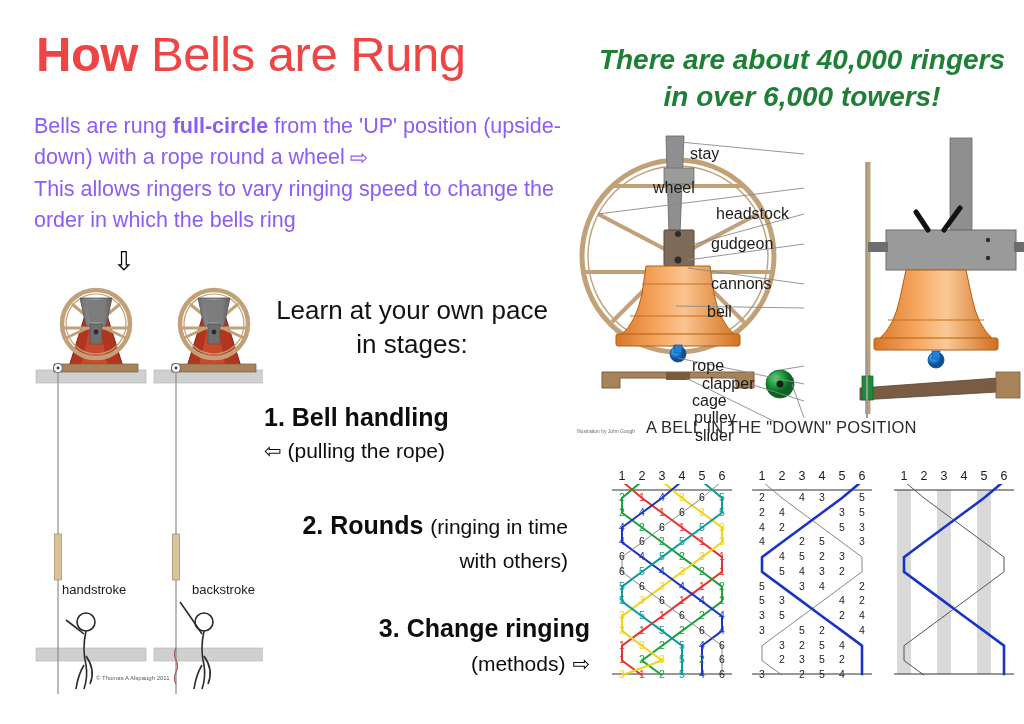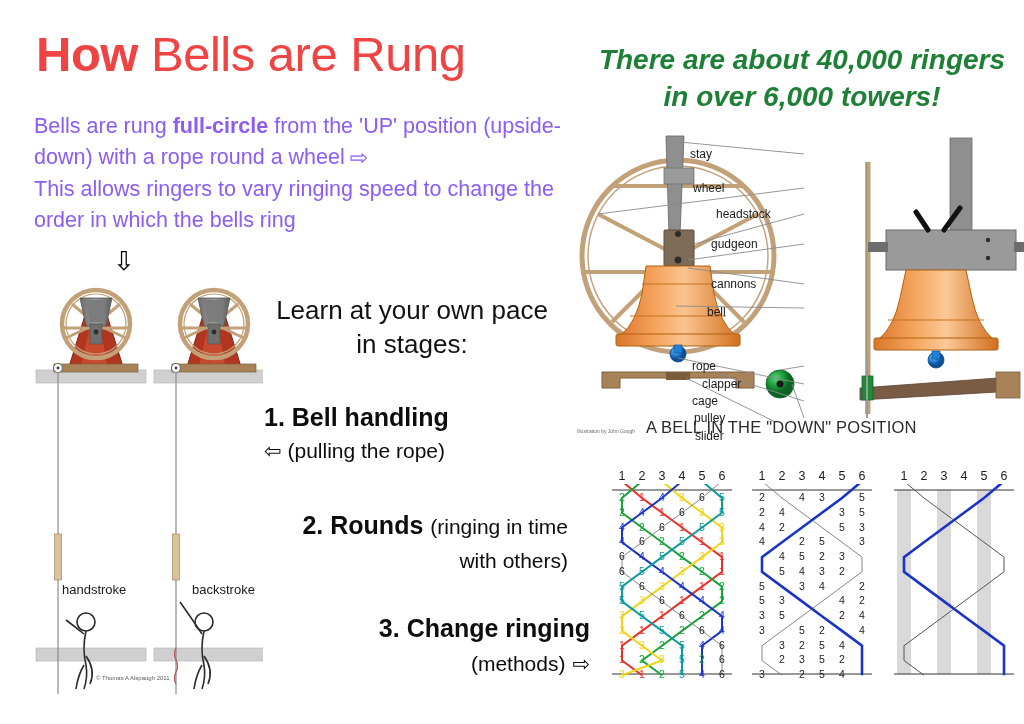--- a/index.html
+++ b/index.html
@@ -158,21 +158,21 @@
   
   #bell-diagram {
     position: absolute;
     left: 568px;
     top: 126px;
     width: 456px;
     height: 296px;
   }
   .part-label {
     position: absolute;
-    font-size: 12px;
+    font-size: 16px;
     color: #1b1b1b;
     text-align: left;
     white-space: nowrap;
     transform: translateY(-50%);
   }
   #diagram-caption {
     position: absolute;
     left: 646px;
     top: 418px;
     font-size: 16.5px;
@@ -453,21 +453,21 @@
       <path d="M292 262 L430 252 L430 266 L292 274 Z" fill="#7a5c45" stroke="#5a4331" stroke-width="0.8"></path>
       <rect x="428" y="246" width="24" height="26" fill="#a8835a" stroke="#7d5f3c" stroke-width="0.8"></rect>
 
       <rect x="294" y="250" width="11" height="24" fill="#1e8c3a" stroke="#0d5c22" stroke-width="0.7"></rect>
       <line x1="299" y1="230" x2="299" y2="292" stroke="#9a9a9a" stroke-width="2"></line>
     </g>
   </svg>
 
   <div>
     <div class="part-label" style="left:690px; top:154px;">stay</div>
-    <div class="part-label" style="left:693px; top:188px;">wheel</div>
+    <div class="part-label" style="left:653px; top:188px;">wheel</div>
     <div class="part-label" style="left:716px; top:214px;">headstock</div>
     <div class="part-label" style="left:711px; top:244px;">gudgeon</div>
     <div class="part-label" style="left:711px; top:284px;">cannons</div>
     <div class="part-label" style="left:691px; top:312px;padding-left:16px;">bell</div>
     <div class="part-label" style="left:692px; top:366px;">rope</div>
     <div class="part-label" style="left:702px; top:384px;">clapper</div>
     <div class="part-label" style="left:692px; top:401px;">cage</div>
     <div class="part-label" style="left:694px; top:418px;">pulley</div>
     <div class="part-label" style="left:695px; top:436px;">slider</div>
   </div>

